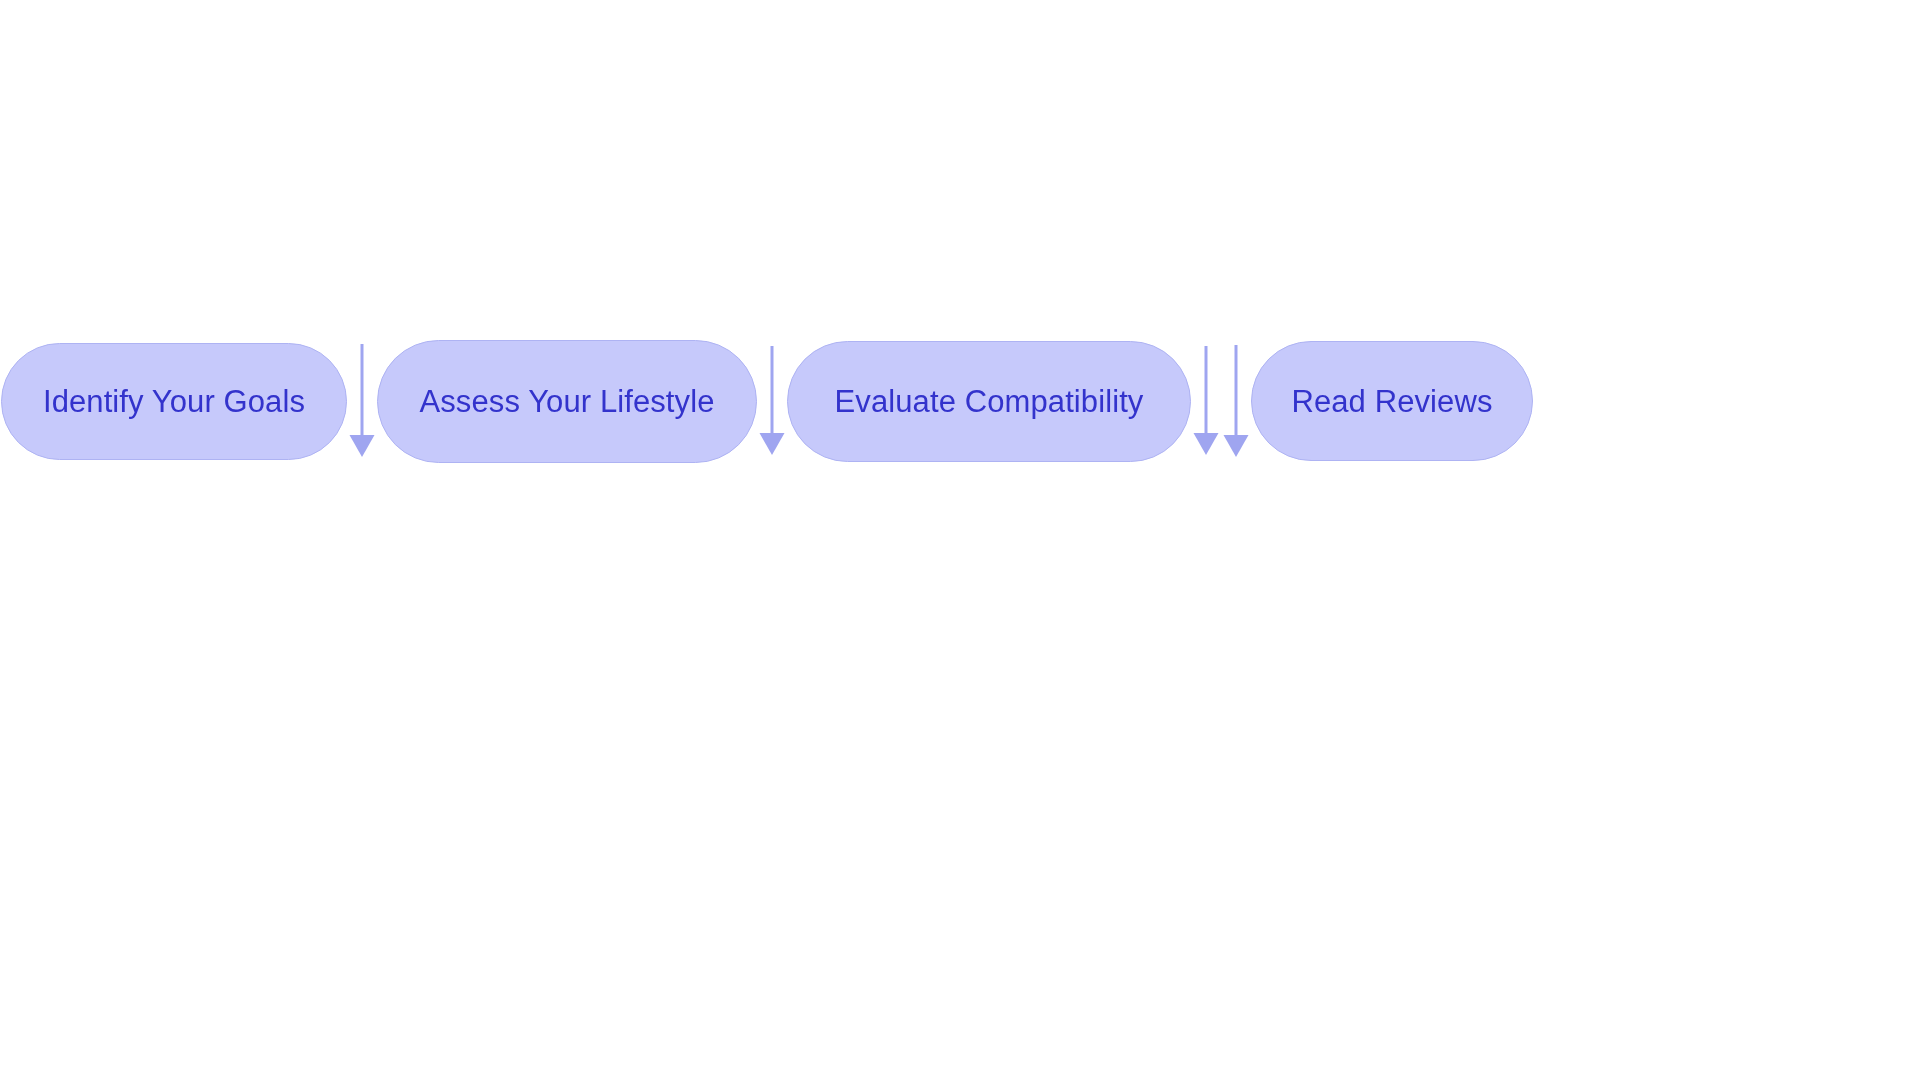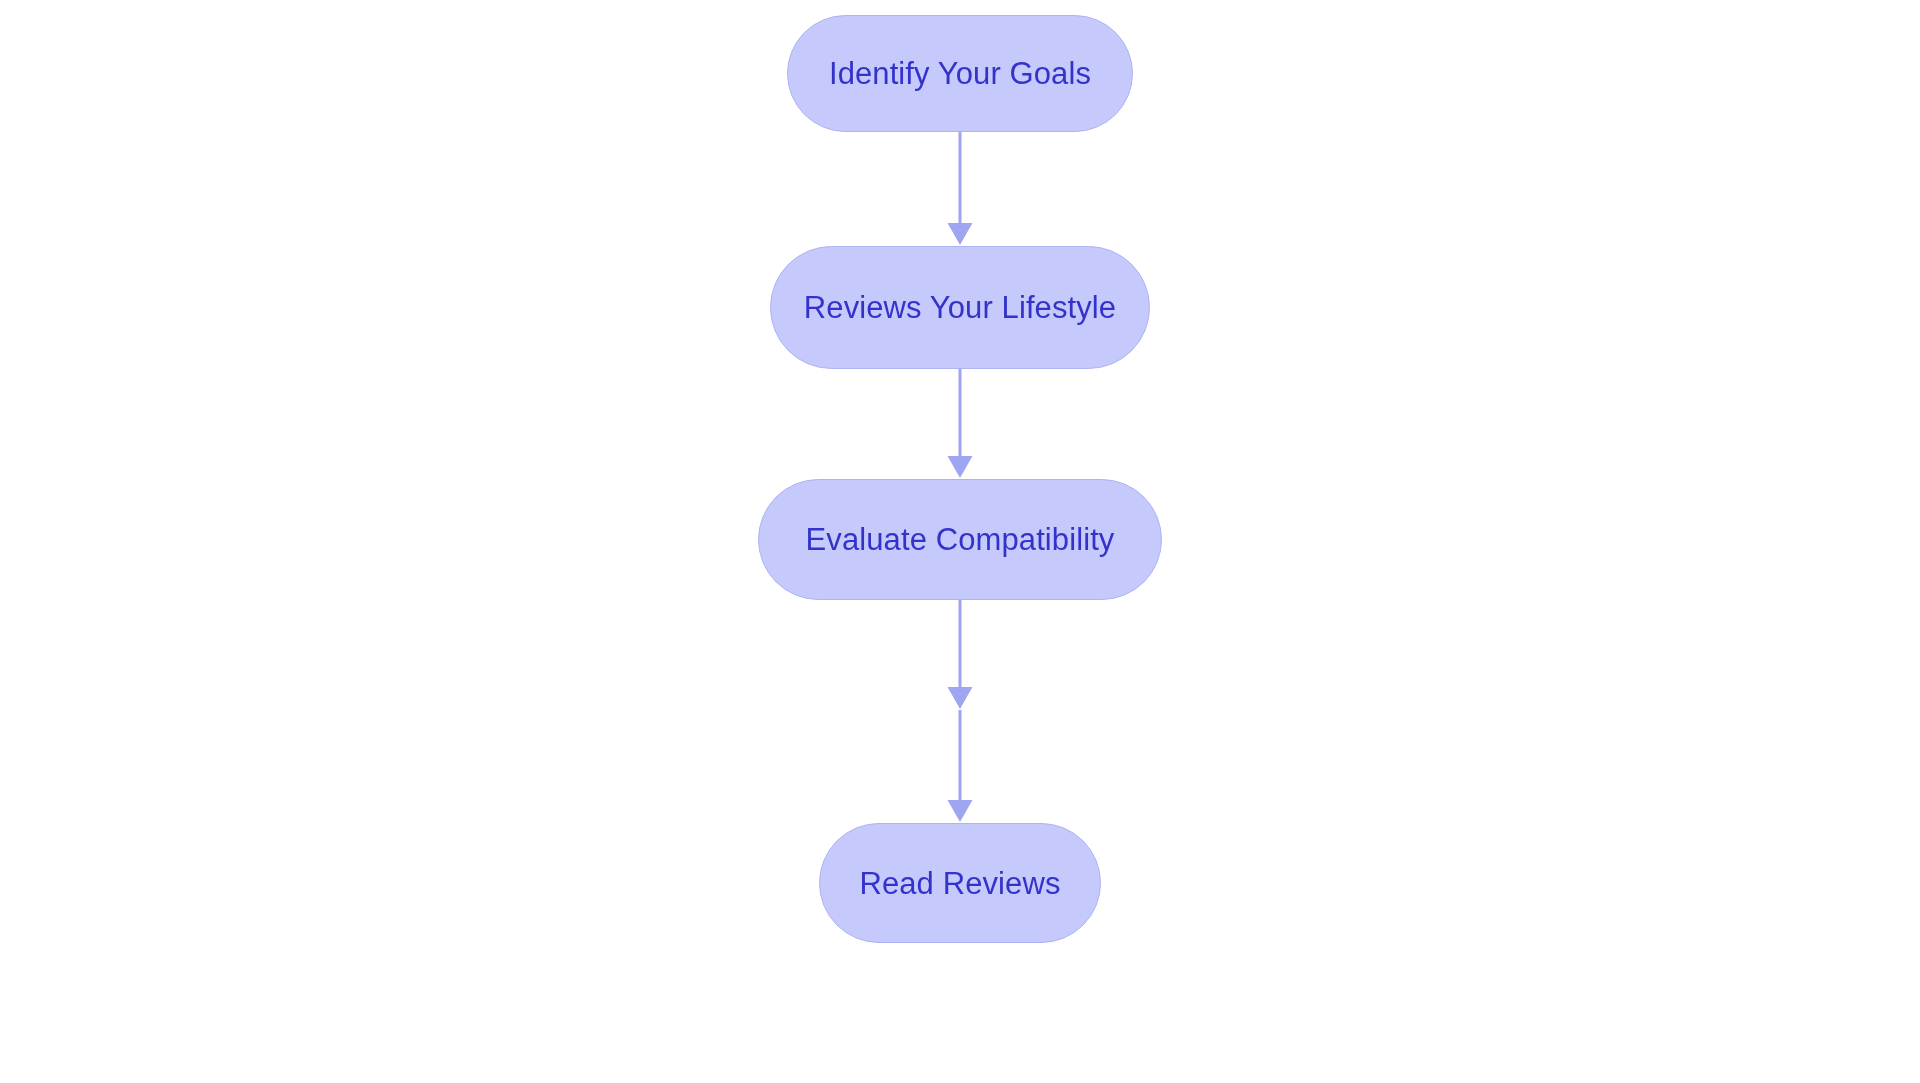--- a/index.html
+++ b/index.html
@@ -14,21 +14,21 @@
     font-family: "Liberation Sans", "DejaVu Sans", sans-serif;
     overflow: hidden;
   }
 
   #flowchart {
     position: relative;
     width: 1920px;
     height: 802px;
     background: #ffffff;
     display: flex;
-    flex-direction: column;
+    flex-direction: row;
     align-items: center;
     justify-content: flex-start;
   }
 
   .node {
     box-sizing: border-box;
     display: flex;
     align-items: center;
     justify-content: center;
     background: #c6c9fb;
@@ -85,21 +85,21 @@
   </div>
 
   <div class="connector conn-h1">
     <svg width="30" height="114" viewBox="0 0 30 114">
       <line x1="15" y1="0" x2="15" y2="92" stroke="#9fa5f0" stroke-width="3"></line>
       <polygon points="15,113 2.5,91 27.5,91" fill="#9fa5f0"></polygon>
     </svg>
   </div>
 
   <div class="node node-w2">
-    <span class="node-label">Reviews Your Lifestyle</span>
+    <span class="node-label">Assess Your Lifestyle</span>
   </div>
 
   <div class="connector conn-h2">
     <svg width="30" height="110" viewBox="0 0 30 110">
       <line x1="15" y1="0" x2="15" y2="88" stroke="#9fa5f0" stroke-width="3"></line>
       <polygon points="15,109 2.5,87 27.5,87" fill="#9fa5f0"></polygon>
     </svg>
   </div>
 
   <div class="node node-w3">

